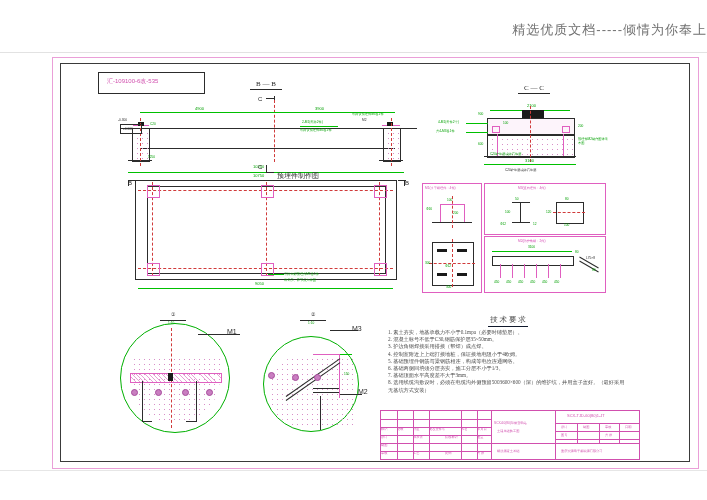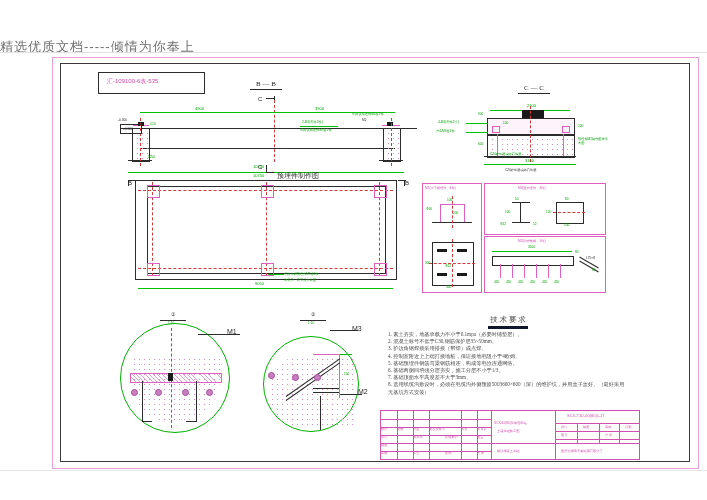--- a/index.html
+++ b/index.html
@@ -1,21 +1,21 @@
 <!DOCTYPE html>
 <html><head>
 <meta charset="utf-8">
 <style>
   html,body{margin:0;padding:0;background:#ffffff;}
   body{width:707px;height:500px;overflow:hidden;
        font-family:"Liberation Serif",serif;color:#555;}
   #page{position:relative;width:707px;height:500px;background:#fff;}
 
   
-  .wm-head{position:absolute;left:0;top:38px;width:707px;text-align:left;
+  .wm-head{position:absolute;left:0;top:21px;width:707px;text-align:right;
            font-family:Liberation Sans, sans-serif;font-size:13px;color:#6f6f6f;
            letter-spacing:1px;}
   .wm-rule{position:absolute;left:0;top:52px;width:707px;height:1px;background:#e2e2e2;}
   .wm-foot{position:absolute;left:0;top:440px;width:707px;text-align:center;
            font-family:"Liberation Serif",serif;font-size:12px;color:#6f6f6f;
            letter-spacing:1px;}
   .wm-rule2{position:absolute;left:0;top:470px;width:707px;height:1px;background:#e6e6e6;}
 
   
   .pink-border{position:absolute;left:52px;top:57px;width:645px;height:410px;
@@ -56,21 +56,21 @@
   .circ{position:absolute;border:1px solid #00b000;border-radius:50%;}
 
   
   .tb{position:absolute;border:1px solid #d14fae;}
   .tbl{position:absolute;height:0;border-top:1px solid #d14fae;}
   .tbv{position:absolute;width:0;border-left:1px solid #d14fae;}
   .tbt{position:absolute;white-space:nowrap;color:#d14fae;
        font-family:"Liberation Sans",sans-serif;}
 
   .notes{position:absolute;color:#4a4a4a;font-family:"Liberation Serif",serif;}
-  .notes .nt-title{font-size:7.5px;text-align:center;border-bottom:3px solid #0f172a;
+  .notes .nt-title{font-size:7.5px;text-align:center;border-bottom:1px solid #0f172a;
                    display:inline-block;padding:0 2px 1px;margin-bottom:2px;}
   .notes li{font-size:5.2px;line-height:7.2px;list-style:none;}
   .notes ul{margin:0;padding:0;}
 
   .rebar{position:absolute;width:5px;height:5px;border-radius:50%;
          background:#c97ec0;border:1px solid #a64c9c;}
   .blackblk{position:absolute;background:#1a1a1a;}
   .sect-mark{position:absolute;font-family:"Liberation Sans",sans-serif;
              font-size:6px;color:#2a2a2a;}
 </style>

